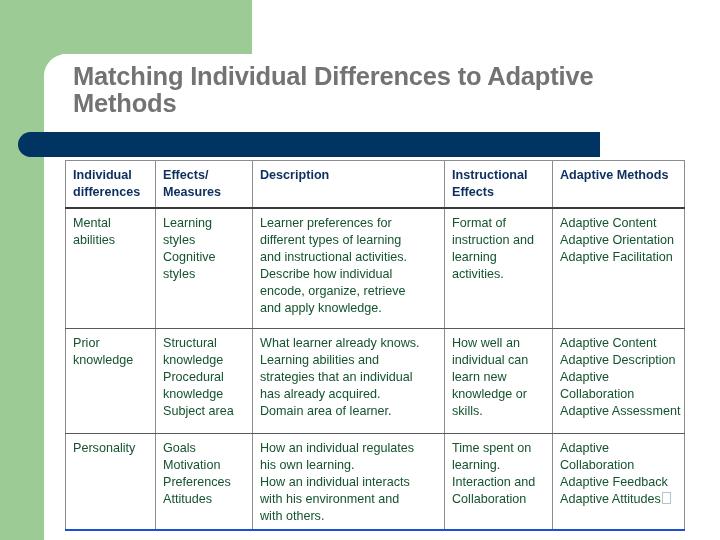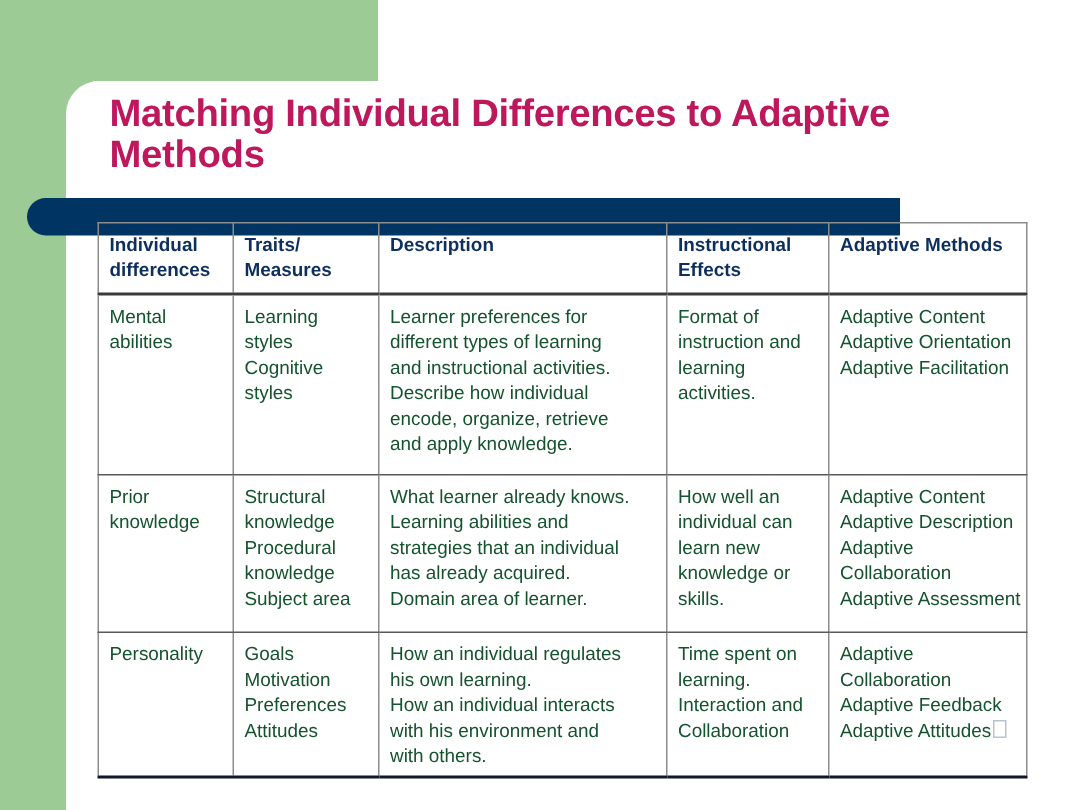--- a/index.html
+++ b/index.html
@@ -15,45 +15,45 @@
   .green-left {
     position: absolute; left: 0; top: 0; width: 62px; height: 540px;
     background: #9dcb96;
   }
   .white-panel {
     position: absolute; left: 44px; top: 54px; width: 676px; height: 486px;
     background: #ffffff; border-top-left-radius: 22px;
   }
   .title {
     position: absolute; left: 73px; top: 63px; width: 620px;
-    color: #be185d; font-weight: bold; font-size: 25.5px; line-height: 27px;
+    color: #737373; font-weight: bold; font-size: 25.5px; line-height: 27px;
     letter-spacing: -0.2px;
   }
   .navy-bar {
     position: absolute; left: 18px; top: 132px; width: 582px; height: 25px;
     background: #003462; border-top-left-radius: 13px; border-bottom-left-radius: 13px;
   }
   table.grid {
-    position: absolute; left: 65px; top: 148px; width: 619px;
+    position: absolute; left: 65px; top: 160px; width: 619px;
     border-collapse: collapse; table-layout: fixed;
   }
   table.grid td, table.grid th {
     border: 1.5px solid #8c8c8c; vertical-align: top; text-align: left;
     padding: 6px 7px 4px 7px; font-size: 12.6px; line-height: 17px;
     color: #14532d;
   }
   table.grid th {
     font-weight: bold; color: #0d2f5e; height: 36px;
     border-bottom: 2px solid #3a3a3a;
   }
   table.grid tbody tr:nth-child(1) td { height: 109px; }
   table.grid tbody tr:nth-child(2) td { height: 94px; }
   table.grid tbody tr:nth-child(3) td { height: 80px; }
   table.grid tbody tr td { border-bottom: 1.5px solid #5a5a5a; }
-  table.grid tbody tr:last-child td { border-bottom: 2px solid #0f172a; }
+  table.grid tbody tr:last-child td { border-bottom: 2px solid #1d4ed8; }
   .line { display: block; white-space: nowrap; }
   .glyph-box {
     display: inline-block; width: 7px; height: 10px; border: 1px solid #b9c3cf;
     margin-left: 1px; vertical-align: -1px;
   }
 </style>
 </head>
 <body>
 
 <div class="green-top"></div>
@@ -72,21 +72,21 @@
       <col style="width:108px">
       <col style="width:132px">
   </colgroup>
   <thead>
     <tr>
       <th>
         <span class="line">Individual</span>
         <span class="line">differences</span>
       </th>
       <th>
-        <span class="line">Traits/</span>
+        <span class="line">Effects/</span>
         <span class="line">Measures</span>
       </th>
       <th>
         <span class="line">Description</span>
       </th>
       <th>
         <span class="line">Instructional</span>
         <span class="line">Effects</span>
       </th>
       <th>

